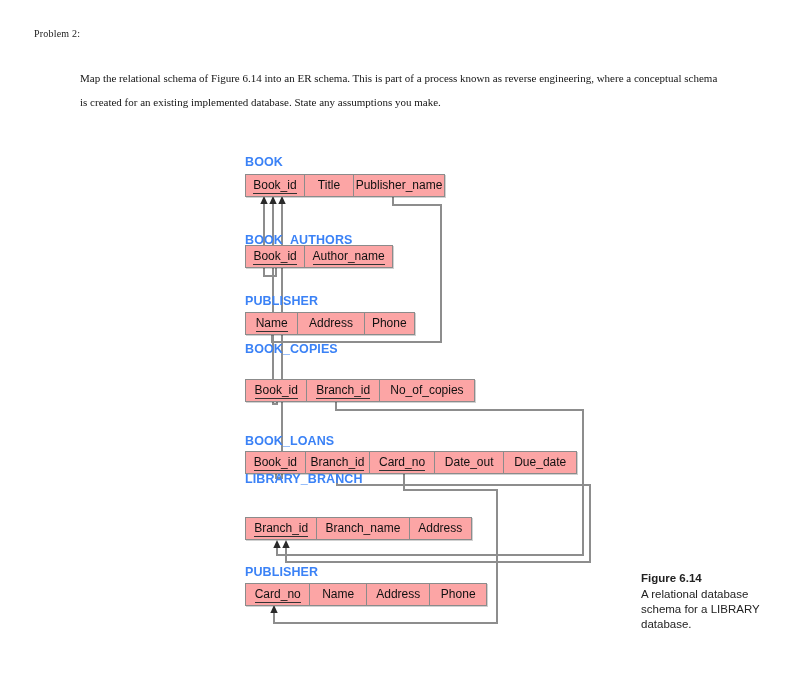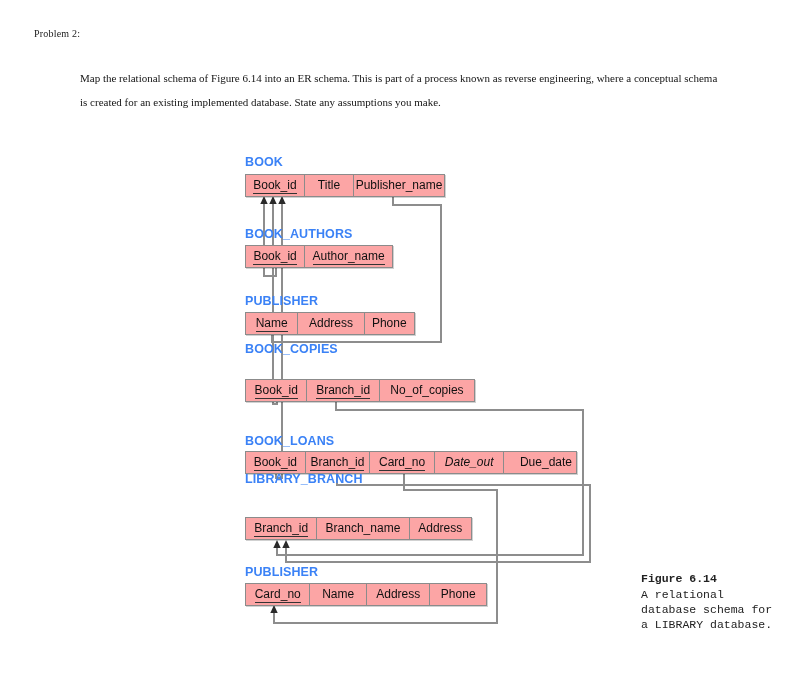--- a/index.html
+++ b/index.html
@@ -51,21 +51,21 @@
     white-space:nowrap;
     padding:0 4px;
   }
   .cell:last-child{border-right:none;}
   .cell .lbl{display:inline-block;line-height:15px;}
   .cell.pk .lbl{border-bottom:1.4px solid #333;}
 
   
   .caption{
     position:absolute;left:641px;top:571px;width:140px;
-    font-family:Liberation Mono, monospace;
+    font-family:Liberation Sans, sans-serif;
     font-size:11.5px;line-height:15px;color:#222;
   }
   .caption .fig-num{font-weight:bold;display:block;margin-bottom:1px;}
 </style>
 </head>
 <body>
 
 <div id="page">
 
   <div class="problem-title">Problem 2:</div>
@@ -112,21 +112,21 @@
         <span class="lbl">Book_id</span>
       </div>
       <div class="cell" style="width:50px;">
         <span class="lbl">Title</span>
       </div>
       <div class="cell" style="width:90px;">
         <span class="lbl">Publisher_name</span>
       </div>
     </div>
 
-    <div class="tbl-name" style="left:245px;top:227px;text-align:center;">BOOK_AUTHORS</div>
+    <div class="tbl-name" style="left:245px;top:233px;text-align:center;">BOOK_AUTHORS</div>
     <div class="tbl" style="left:245px;top:245px;width:148px;">
       <div class="cell pk" style="width:60px;">
         <span class="lbl">Book_id</span>
       </div>
       <div class="cell pk" style="width:88px;">
         <span class="lbl">Author_name</span>
       </div>
     </div>
 
     <div class="tbl-name" style="left:245px;top:294px;">PUBLISHER</div>
@@ -159,24 +159,24 @@
     <div class="tbl" style="left:245px;top:451px;width:332px;">
       <div class="cell pk" style="width:60px;">
         <span class="lbl">Book_id</span>
       </div>
       <div class="cell pk" style="width:65px;">
         <span class="lbl">Branch_id</span>
       </div>
       <div class="cell pk" style="width:65px;">
         <span class="lbl">Card_no</span>
       </div>
-      <div class="cell" style="width:70px;font-style:italic;">
+      <div class="cell" style="width:70px;">
         <span class="lbl">Date_out</span>
       </div>
-      <div class="cell" style="width:72px;justify-content:flex-end;">
+      <div class="cell" style="width:72px;">
         <span class="lbl">Due_date</span>
       </div>
     </div>
 
     <div class="tbl-name" style="left:245px;top:472px;">LIBRARY_BRANCH</div>
     <div class="tbl" style="left:245px;top:517px;width:227px;">
       <div class="cell pk" style="width:72px;">
         <span class="lbl">Branch_id</span>
       </div>
       <div class="cell" style="width:93px;">

